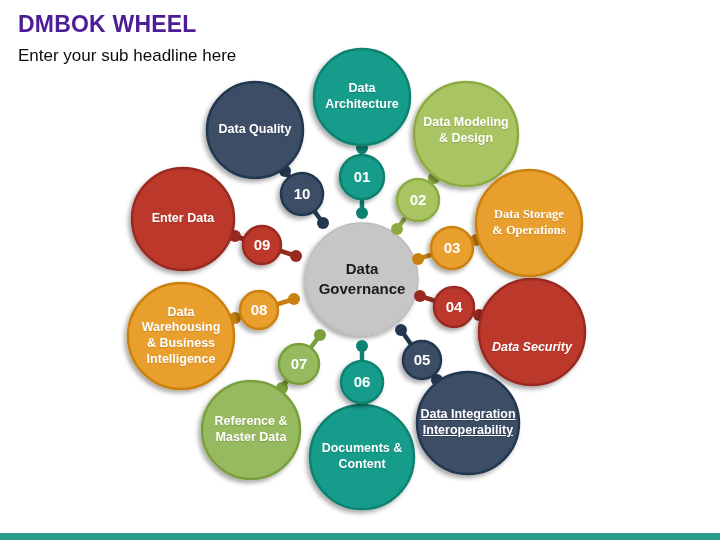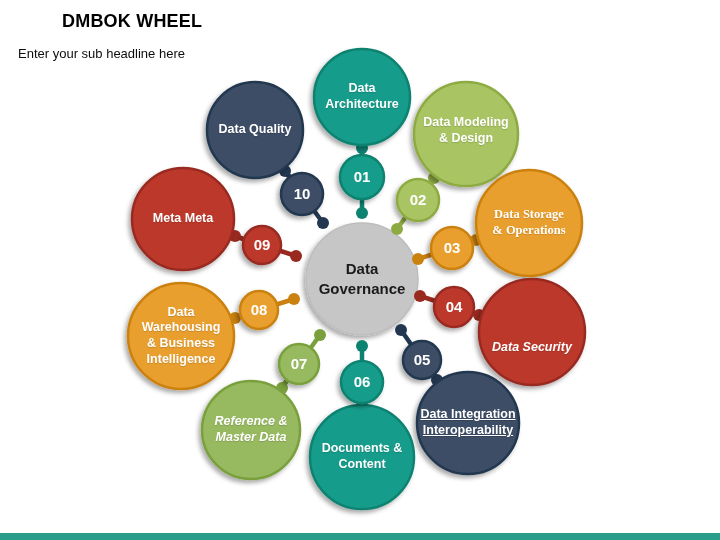--- a/index.html
+++ b/index.html
@@ -2,25 +2,25 @@
 <html><head>
 <meta charset="utf-8">
 <style>
   html,body { margin:0; padding:0; }
   body { font-family: "Liberation Sans", sans-serif; background:#ffffff; }
   .slide {
     position:relative; width:720px; height:540px; overflow:hidden; background:#ffffff;
   }
   .wheel-svg { position:absolute; left:0; top:0; }
   .slide-title {
-    position:absolute; left:18px; top:11px; font-size:18px; font-weight:700;
-    color:#000000; letter-spacing:0.2px;margin-left:44px;
+    position:absolute; left:18px; top:11px; font-size:23px; font-weight:700;
+    color:#4c1d95; letter-spacing:0.2px;
   }
   .slide-subtitle {
-    position:absolute; left:18px; top:46px; font-size:13px; font-weight:400; color:#0d0d0d;
+    position:absolute; left:18px; top:46px; font-size:17px; font-weight:400; color:#0d0d0d;
   }
   .topic-label {
     position:absolute; display:flex; align-items:center; justify-content:center;
     text-align:center; color:#ffffff; font-size:12.5px; font-weight:700;
     line-height:1.25; white-space:pre-line; pointer-events:none;
     text-shadow:0 1px 1px rgba(0,0,0,0.15);
   }
   .center-label {
     position:absolute; display:flex; align-items:center; justify-content:center;
     text-align:center; color:#1a1a1a; font-size:15px; font-weight:700;
@@ -155,22 +155,22 @@
 Architecture</div>
   <div class="topic-label" style="left:407px; top:79px;  width:118px; height:104px;">Data Modeling
 &amp; Design</div>
   <div class="topic-label" style="left:469px; top:170px; width:120px; height:106px;font-family:Liberation Serif, serif;">Data Storage
 &amp; Operations</div>
   <div class="topic-label" style="left:472px; top:295px; width:120px; height:106px;font-style:italic;">Data Security</div>
   <div class="topic-label" style="left:408px; top:372px; width:120px; height:102px;text-decoration:underline;">Data Integration
 Interoperability</div>
   <div class="topic-label" style="left:303px; top:405px; width:118px; height:104px;">Documents &amp;
 Content</div>
-  <div class="topic-label" style="left:195px; top:381px; width:112px; height:98px;font-style:italic;">Reference &amp;
+  <div class="topic-label" style="left:195px; top:381px; width:112px; height:98px;">Reference &amp;
 Master Data</div>
   <div class="topic-label" style="left:121px; top:283px; width:120px; height:106px;">Data
 Warehousing
 &amp; Business
 Intelligence</div>
-  <div class="topic-label" style="left:125px; top:168px; width:116px; height:102px;">Meta Meta</div>
+  <div class="topic-label" style="left:125px; top:168px; width:116px; height:102px;">Enter Data</div>
   <div class="topic-label" style="left:200px; top:82px;  width:110px; height:96px;">Data Quality</div>
 
 </div>
 
 </body></html>

